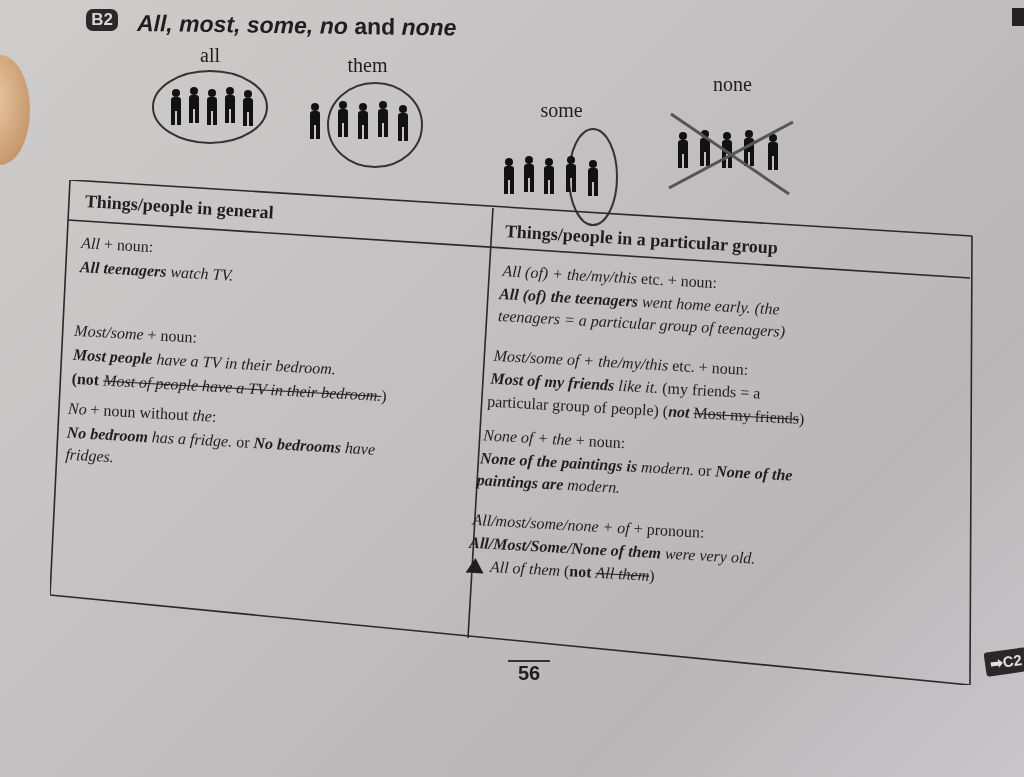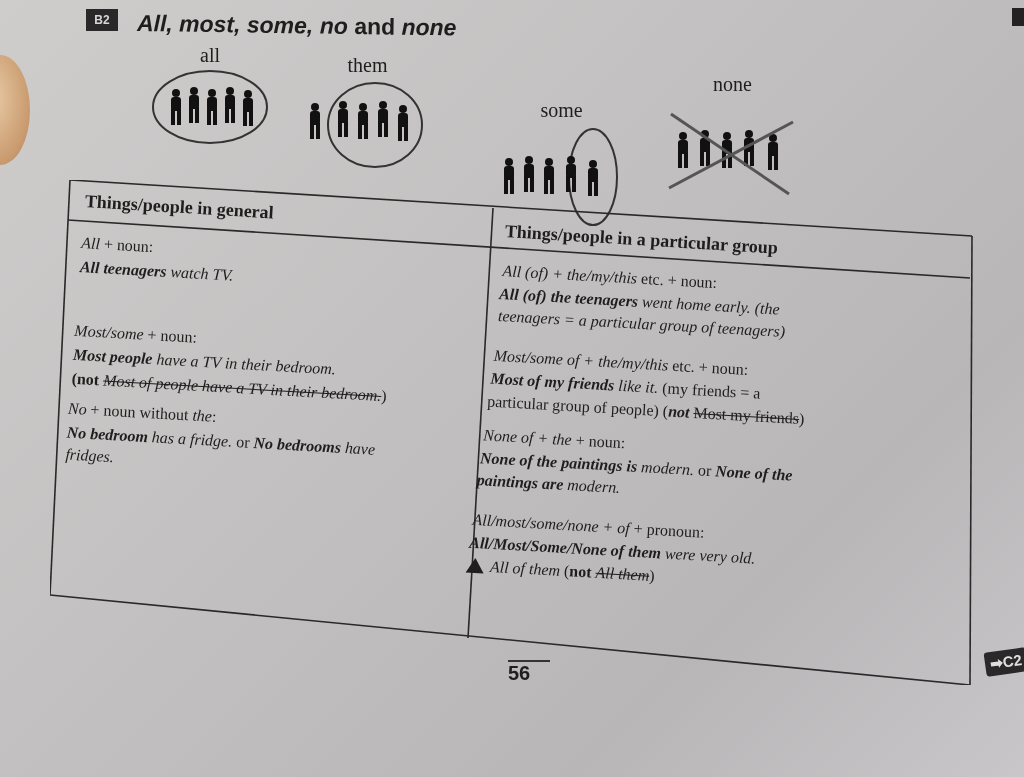--- a/index.html
+++ b/index.html
@@ -9,21 +9,21 @@
     font-family: "Liberation Serif", "DejaVu Serif", serif;
     color:#1f1d1e;
   }
   .thumb {
     position:absolute; left:-30px; top:55px; width:60px; height:110px;
     border-radius:50%; background: radial-gradient(ellipse at 40% 40%, #e8c9a4, #c99a6e 70%, #b07f58);
   }
   .section-badge {
     position:absolute; left:86px; top:9px; width:32px; height:22px;
     background:#2a2829; color:#d8d6d6; font-family:"Liberation Sans", sans-serif;
-    font-weight:bold; font-size:12px; line-height:22px; text-align:center;
+    font-weight:bold; font-size:17px; line-height:22px; text-align:center;border-radius:7px;
   }
   .title {
     position:absolute; left:137px; top:10px; font-family:"Liberation Sans", sans-serif;
     font-weight:bold; font-style:italic; font-size:23px; transform:rotate(0.8deg);
     transform-origin:left; white-space:nowrap;
   }
   .title .up { font-style:normal; }
   .edge-tab { position:absolute; right:0; top:8px; width:12px; height:18px; background:#232122; }
   .pic { position:absolute; text-align:center; }
   .pic .lbl { font-size:20px; display:block; }
@@ -33,21 +33,21 @@
   }
   .tbl svg.lines { position:absolute; left:0; top:0; }
   .cell-text { position:absolute; font-size:16px; line-height:22px; white-space:nowrap; }
   .hdr { font-weight:bold; font-size:18px; }
   .b { font-weight:bold; }
   .bi { font-weight:bold; font-style:italic; }
   .i { font-style:italic; }
   .strike { text-decoration:line-through; }
   .warn { display:inline-block; width:0; height:0; border-left:9px solid transparent; border-right:9px solid transparent; border-bottom:15px solid #1f1d1e; vertical-align:-2px; margin-right:6px; position:relative; }
   .page-num {
-    position:absolute; left:508px; top:660px; width:42px; 
+    position:absolute; left:508px; top:660px; width:42px; text-align:center;
     font-family:"Liberation Sans", sans-serif; font-weight:bold; font-size:20px;
     border-top:2px solid #333;
   }
   .xref {
     position:absolute; left:985px; top:650px; width:42px; height:24px; background:#2a2829;
     color:#e0dede; font-family:"Liberation Sans", sans-serif; font-weight:bold; font-size:15px;
     line-height:24px; text-align:center; transform:rotate(-8deg); border-radius:3px;
   }
 </style>
 </head>

